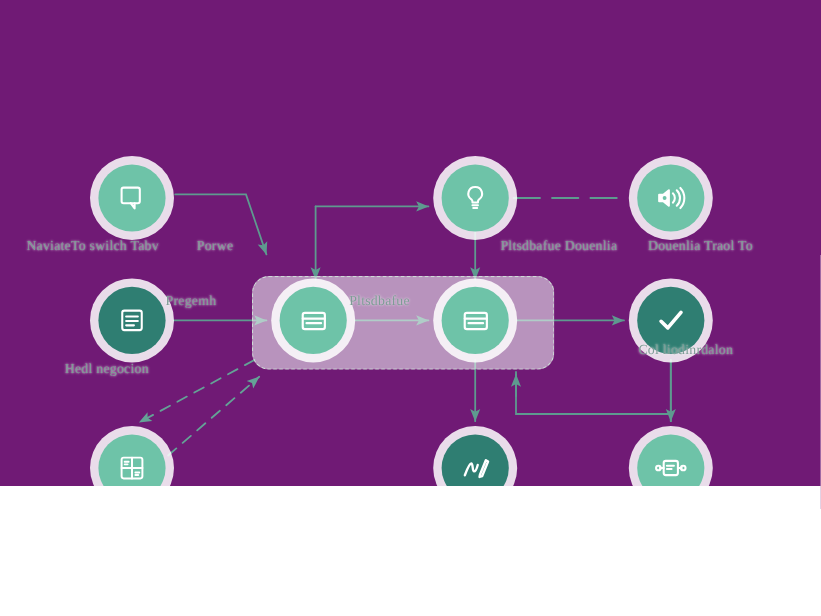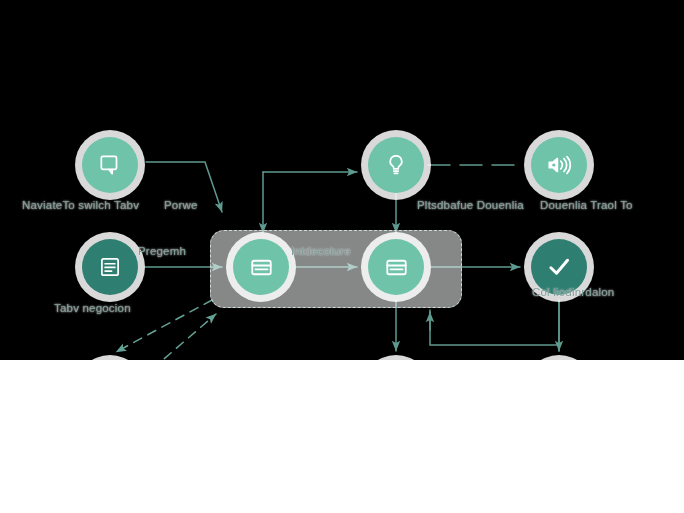--- a/index.html
+++ b/index.html
@@ -3,24 +3,24 @@
 <meta charset="utf-8">
 <style>
   html, body {
     margin: 0;
     padding: 0;
     background: #ffffff;
   }
   #canvas {
     position: relative;
     width: 684px;
-    height: 360px;
-    background: #000000;
+    height: 405px;
+    background: #701a75;
     overflow: hidden;
-    font-family: Liberation Sans, sans-serif;
+    font-family: Liberation Serif, serif;
   }
   #edges {
     position: absolute;
     left: 0;
     top: 0;
     width: 684px;
     height: 513px;
   }
   .node {
     position: absolute;
@@ -196,23 +196,23 @@
       </svg>
     </span>
   </div>
 
   <div class="label" style="left:22px; top:199px;">NaviateTo swilch Tabv</div>
 
   <div class="label" style="left:417px; top:199px;">Pltsdbafue Douenlia</div>
 
   <div class="label" style="left:540px; top:199px;">Douenlia Traol To</div>
 
-  <div class="label" style="left:54px; top:302px;">Tabv negocion</div>
+  <div class="label" style="left:54px; top:302px;">Hedl negocion</div>
 
   <div class="label" style="left:532px; top:286px;">Col liodinrdalon</div>
 
   <div class="label" style="left:164px; top:199px;">Porwe</div>
 
   <div class="label" style="left:138px; top:245px;">Pregemh</div>
 
-  <div class="label" style="left:291px; top:245px;">Intdecoture</div>
+  <div class="label" style="left:291px; top:245px;">Pltsdbafue</div>
 
 </div>
 
 </body></html>

